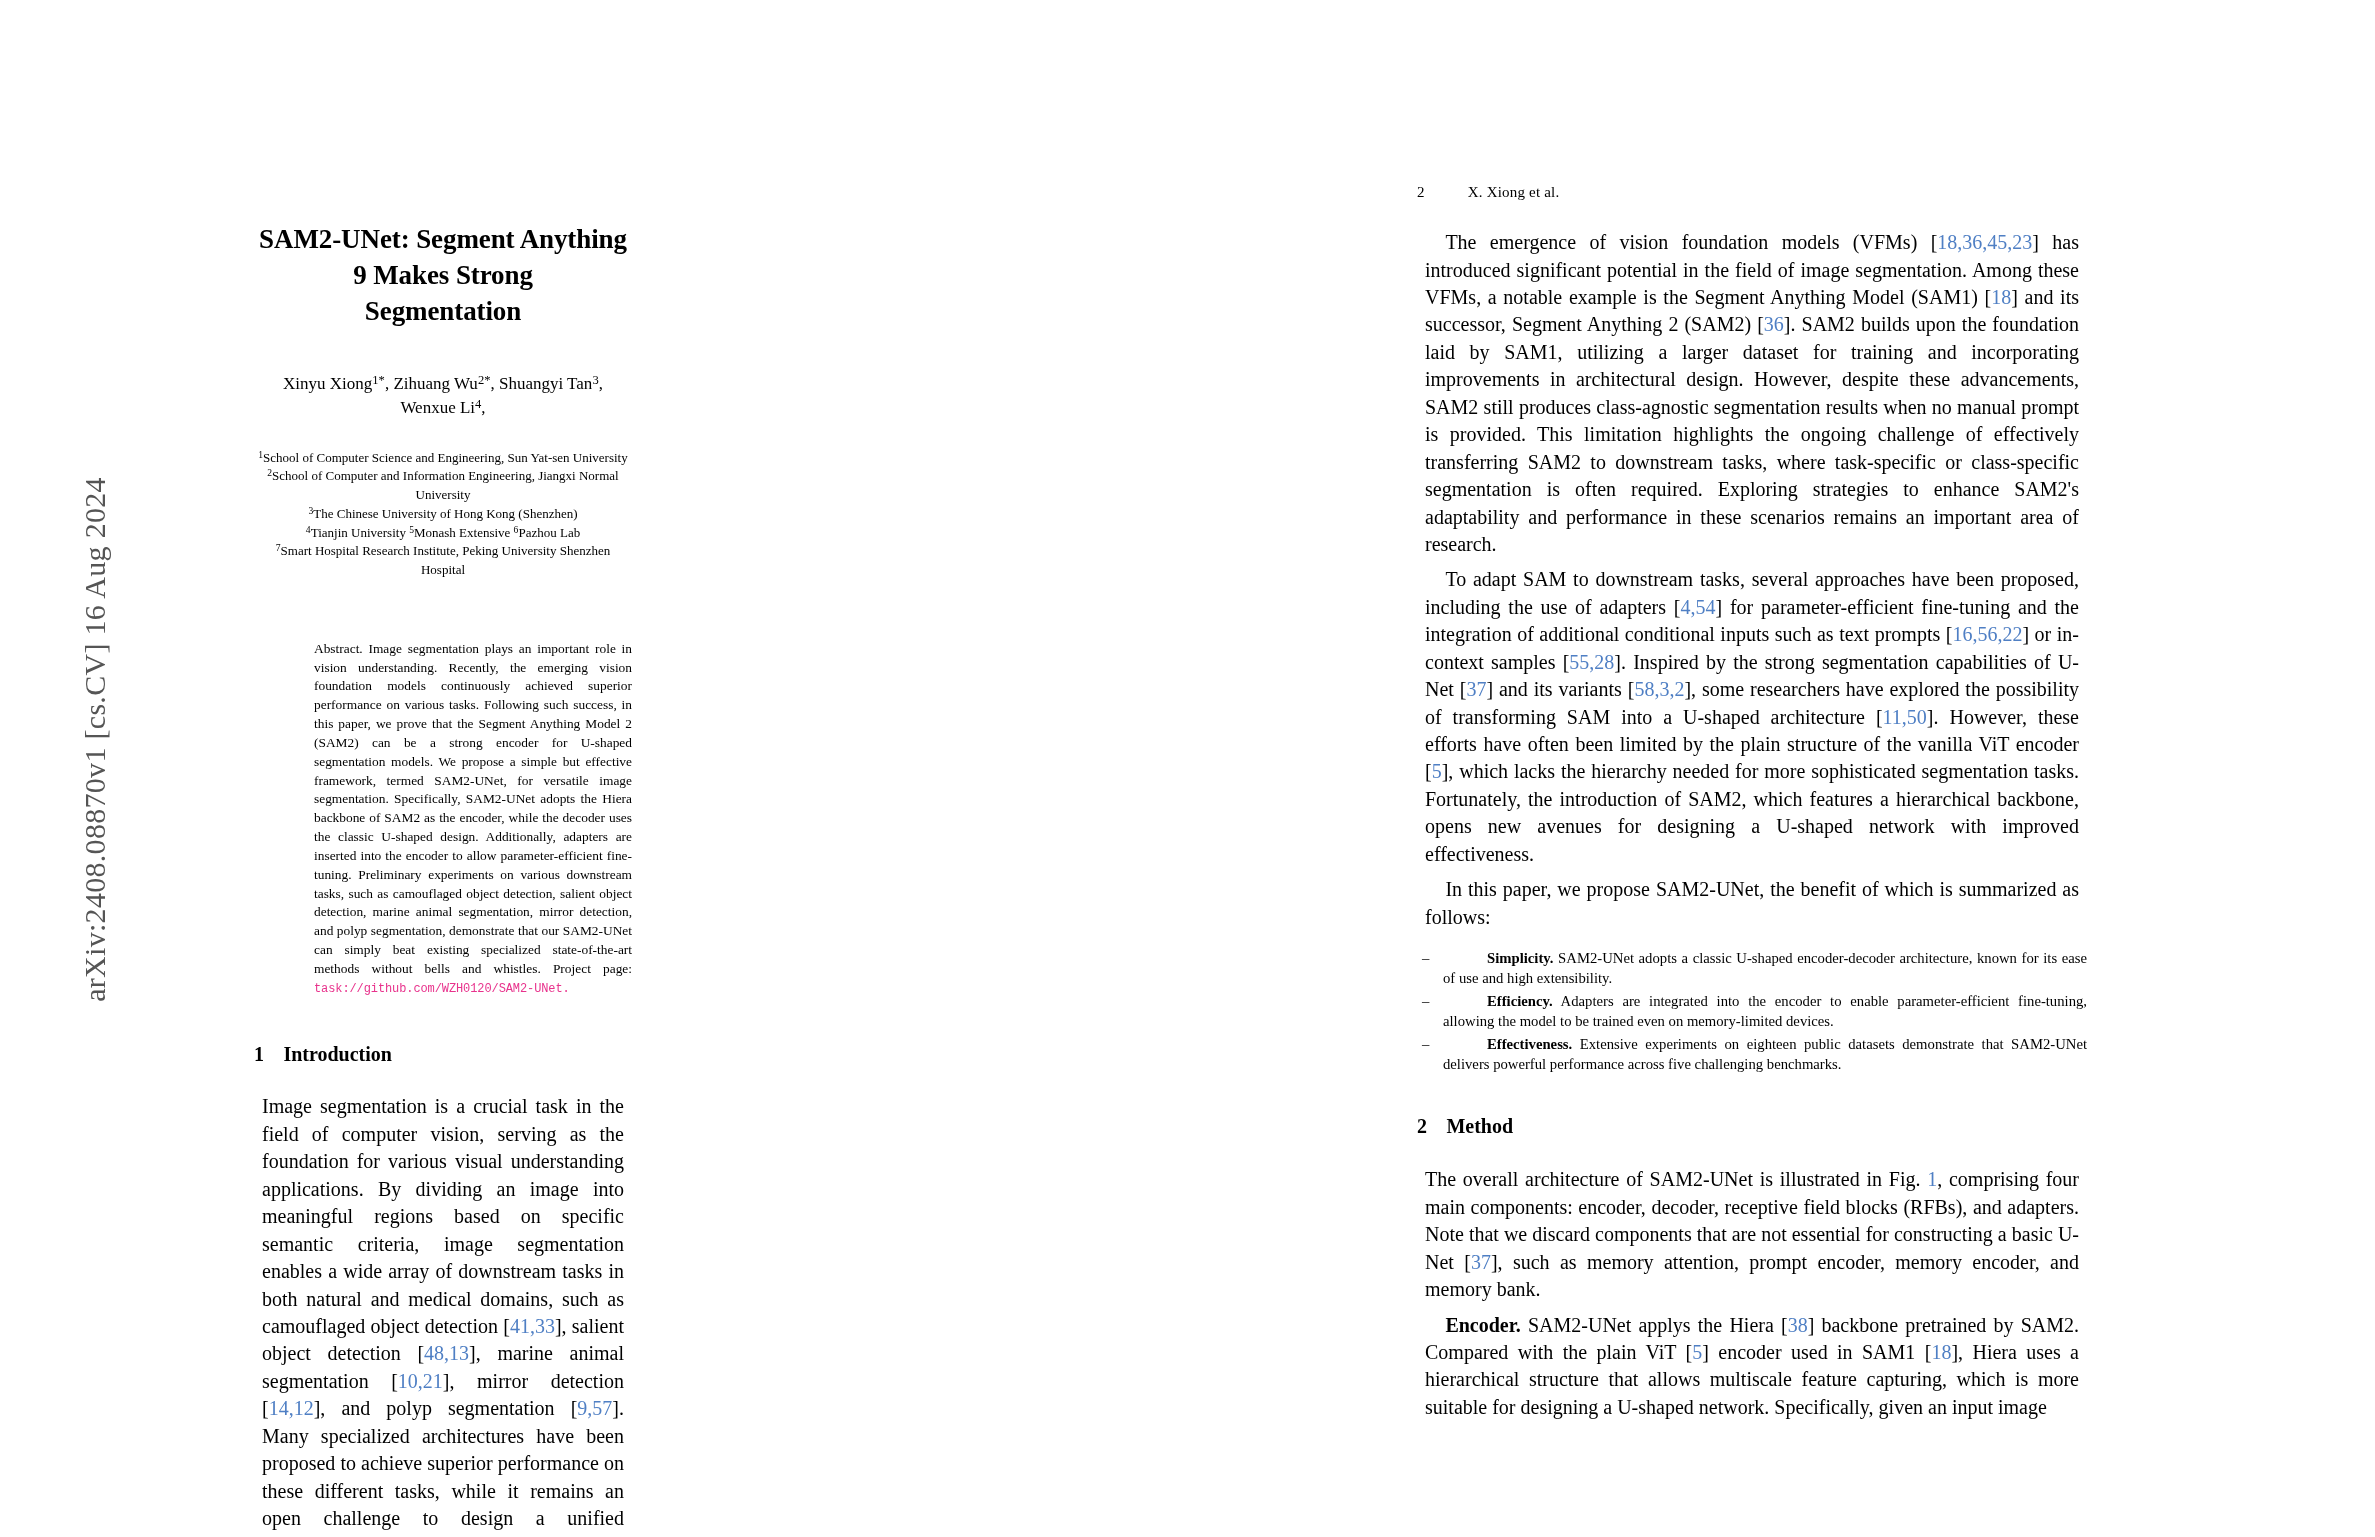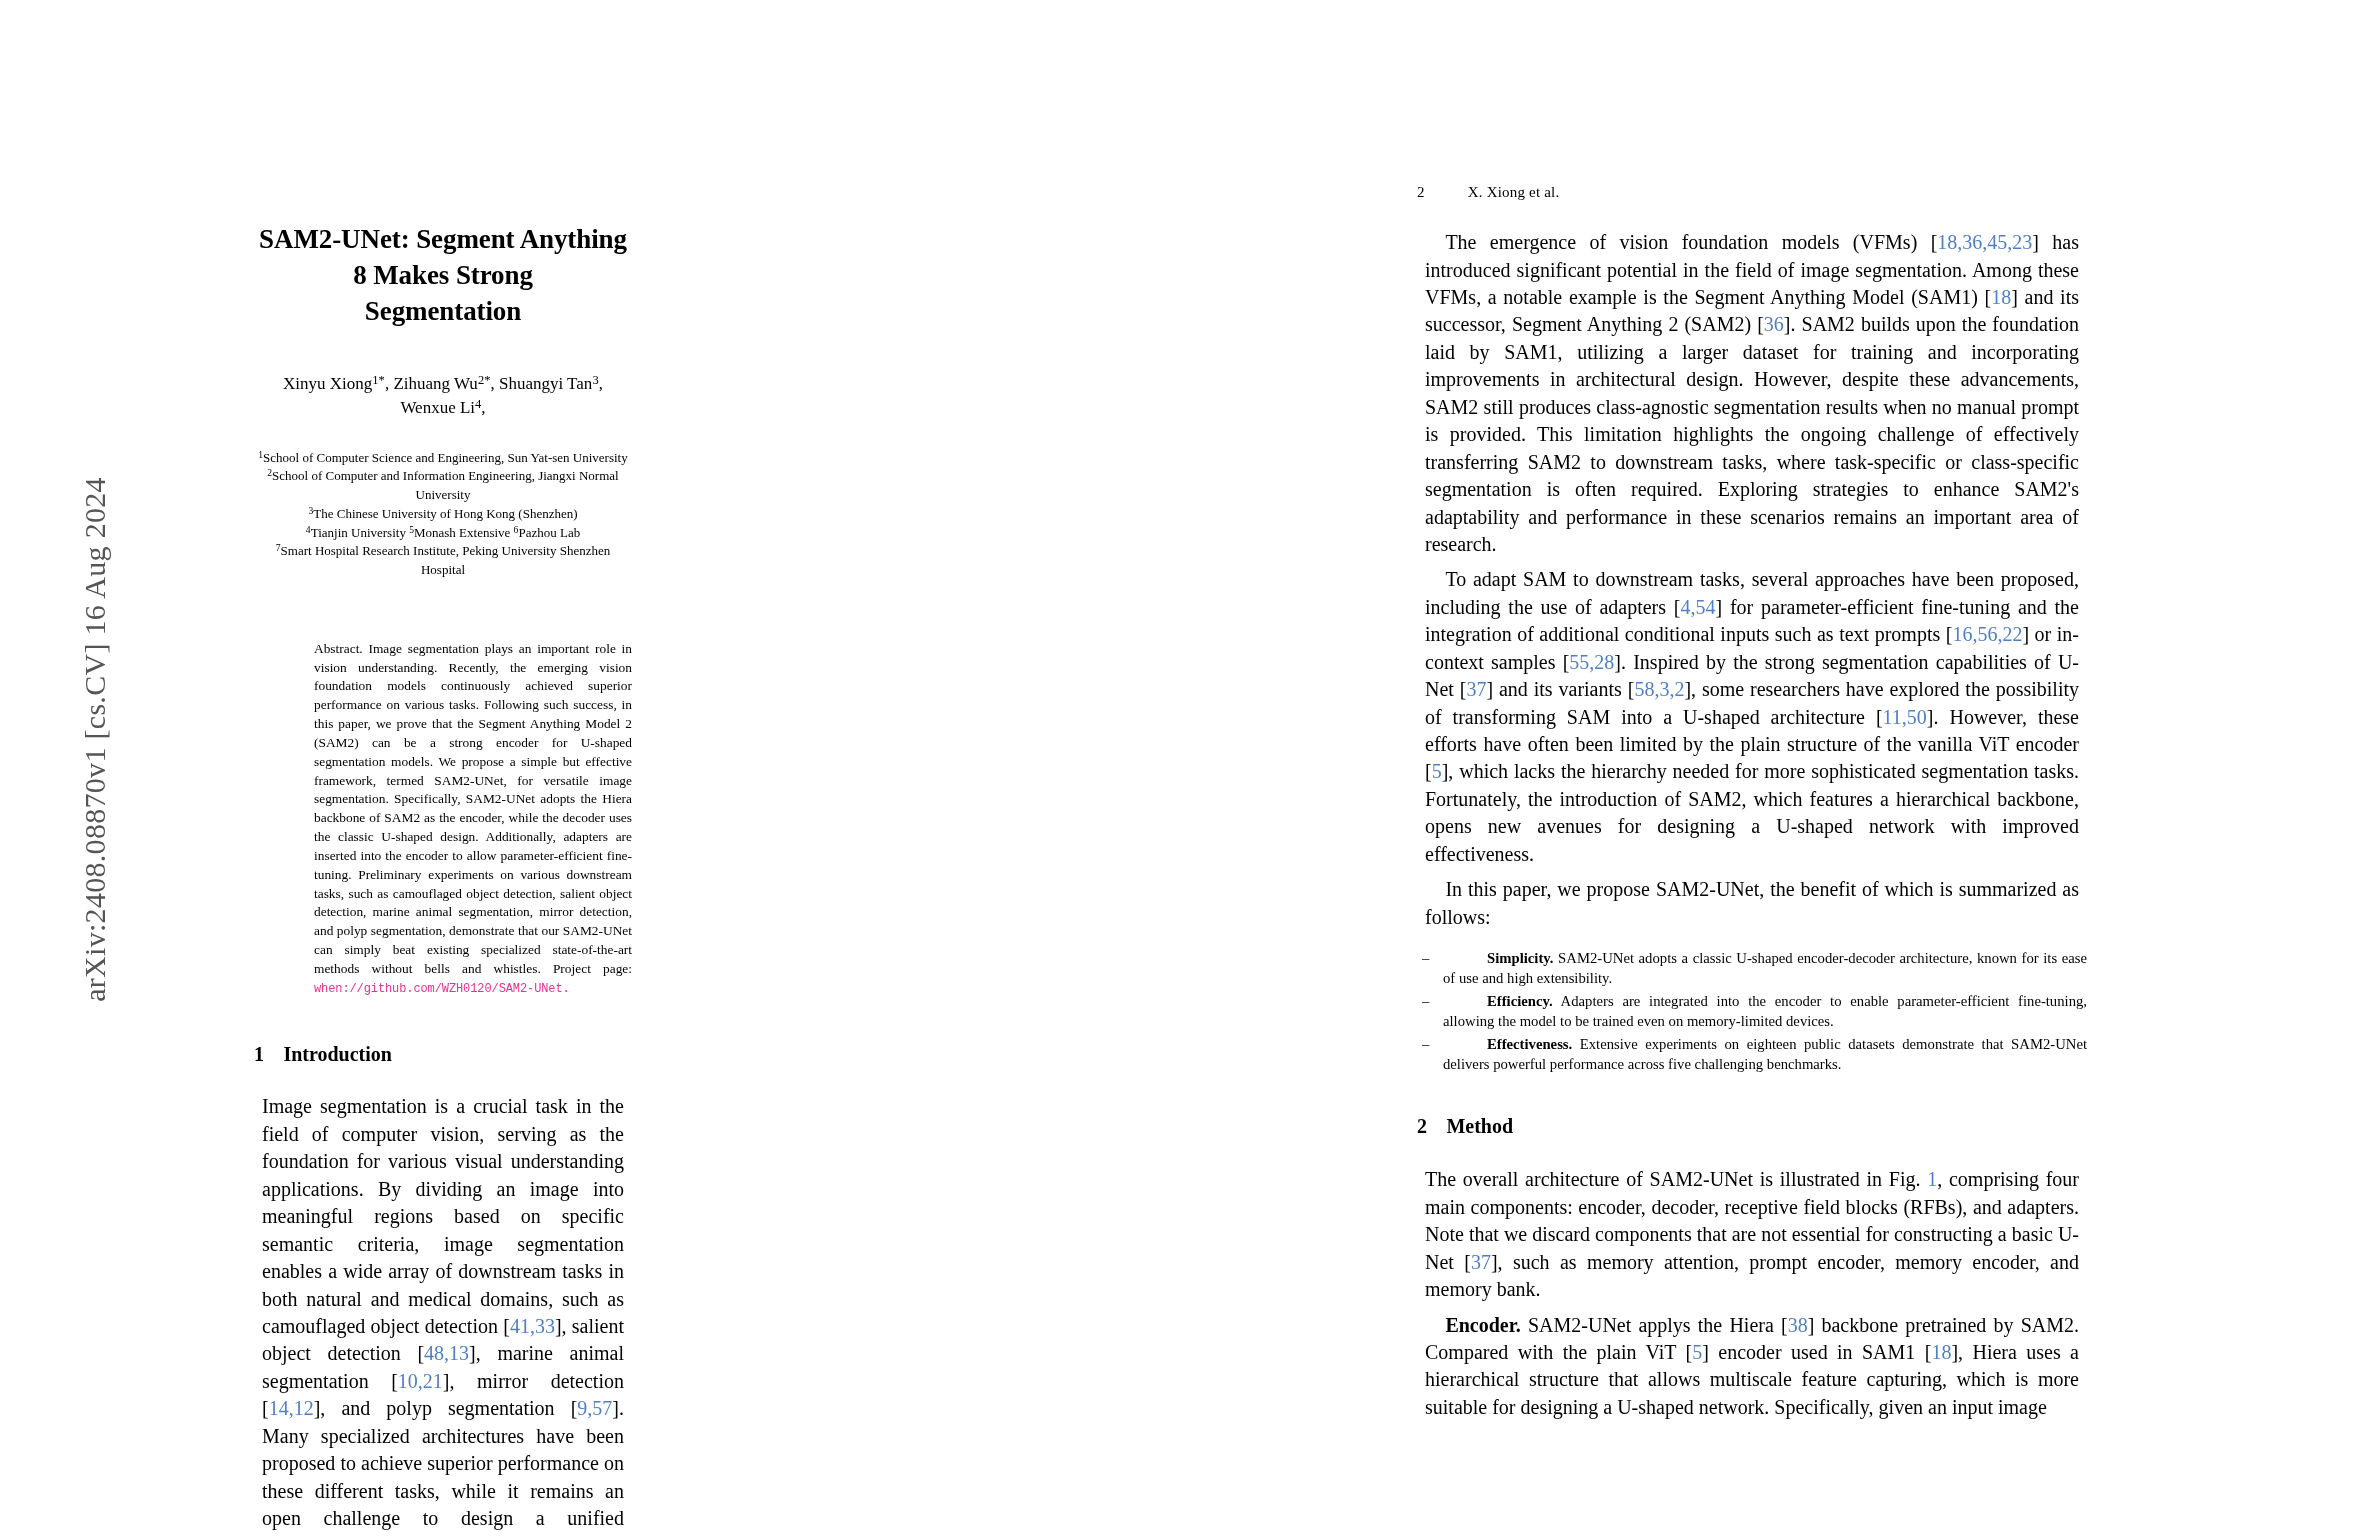--- a/index.html
+++ b/index.html
@@ -181,40 +181,40 @@
 
 <div id="arxiv-stamp">
   <div class="stamp-text">arXiv:2408.08870v1  [cs.CV]  16 Aug 2024</div>
 </div>
 
 <div class="page">
 
   <div class="col col-left">
 
     <div class="title">
-      <div>SAM2-UNet: Segment Anything 8 Makes Strong</div>
+      <div>SAM2-UNet: Segment Anything 9 Makes Strong</div>
       <div>Segmentation</div>
     </div>
 
     <div class="authors">
       <div id="author-line-1"><span>Xinyu Xiong<sup>1*</sup></span>, <span>Zihuang Wu<sup>2*</sup></span>, <span>Shuangyi Tan<sup>3</sup></span>, <span>Wenxue Li<sup>4</sup></span>,</div>
     </div>
 
     <div class="affils" id="affiliation-list">
         <div><sup>1</sup><span>School of Computer Science and Engineering, Sun Yat-sen University</span></div>
         <div><sup>2</sup><span>School of Computer and Information Engineering, Jiangxi Normal University</span></div>
         <div><sup>3</sup><span>The Chinese University of Hong Kong (Shenzhen)</span></div>
         <div><sup>4</sup><span>Tianjin University </span><sup>5</sup><span>Monash Extensive </span><sup>6</sup><span>Pazhou Lab</span></div>
         <div><sup>7</sup><span>Smart Hospital Research Institute, Peking University Shenzhen Hospital</span></div>
       </div>
 
     <div class="abstract">
       <b>Abstract.</b>
       <span>Image segmentation plays an important role in vision understanding. Recently, the emerging vision foundation models continuously achieved superior performance on various tasks. Following such success, in this paper, we prove that the Segment Anything Model 2 (SAM2) can be a strong encoder for U-shaped segmentation models. We propose a simple but effective framework, termed SAM2-UNet, for versatile image segmentation. Specifically, SAM2-UNet adopts the Hiera backbone of SAM2 as the encoder, while the decoder uses the classic U-shaped design. Additionally, adapters are inserted into the encoder to allow parameter-efficient fine-tuning. Preliminary experiments on various downstream tasks, such as camouflaged object detection, salient object detection, marine animal segmentation, mirror detection, and polyp segmentation, demonstrate that our SAM2-UNet can simply beat existing specialized state-of-the-art methods without bells and whistles. Project page:</span>
-      <a class="url" href="#">when://github.com/WZH0120/SAM2-UNet.</a>
+      <a class="url" href="#">task://github.com/WZH0120/SAM2-UNet.</a>
     </div>
 
     <h2 class="section" style="margin-top:43px;">
       <span class="num">1</span><span>Introduction</span>
     </h2>
 
     <p class="body" style="margin-top:26px;" id="intro-paragraph"><span>Image segmentation is a crucial task in the field of computer vision, serving as the foundation for various visual understanding applications. By dividing an image into meaningful regions based on specific semantic criteria, image segmentation enables a wide array of downstream tasks in both natural and medical domains, such as camouflaged object detection [</span><span class="cite">41,33</span><span>], salient object detection [</span><span class="cite">48,13</span><span>], marine animal segmentation [</span><span class="cite">10,21</span><span>], mirror detection [</span><span class="cite">14,12</span><span>], and polyp segmentation [</span><span class="cite">9,57</span><span>]. Many specialized architectures have been proposed to achieve superior performance on these different tasks, while it remains an open challenge to design a unified architecture to address the diverse segmentation tasks.</span></p>
 
     <div class="footnote-rule"></div>
     <div id="footnote-list">

